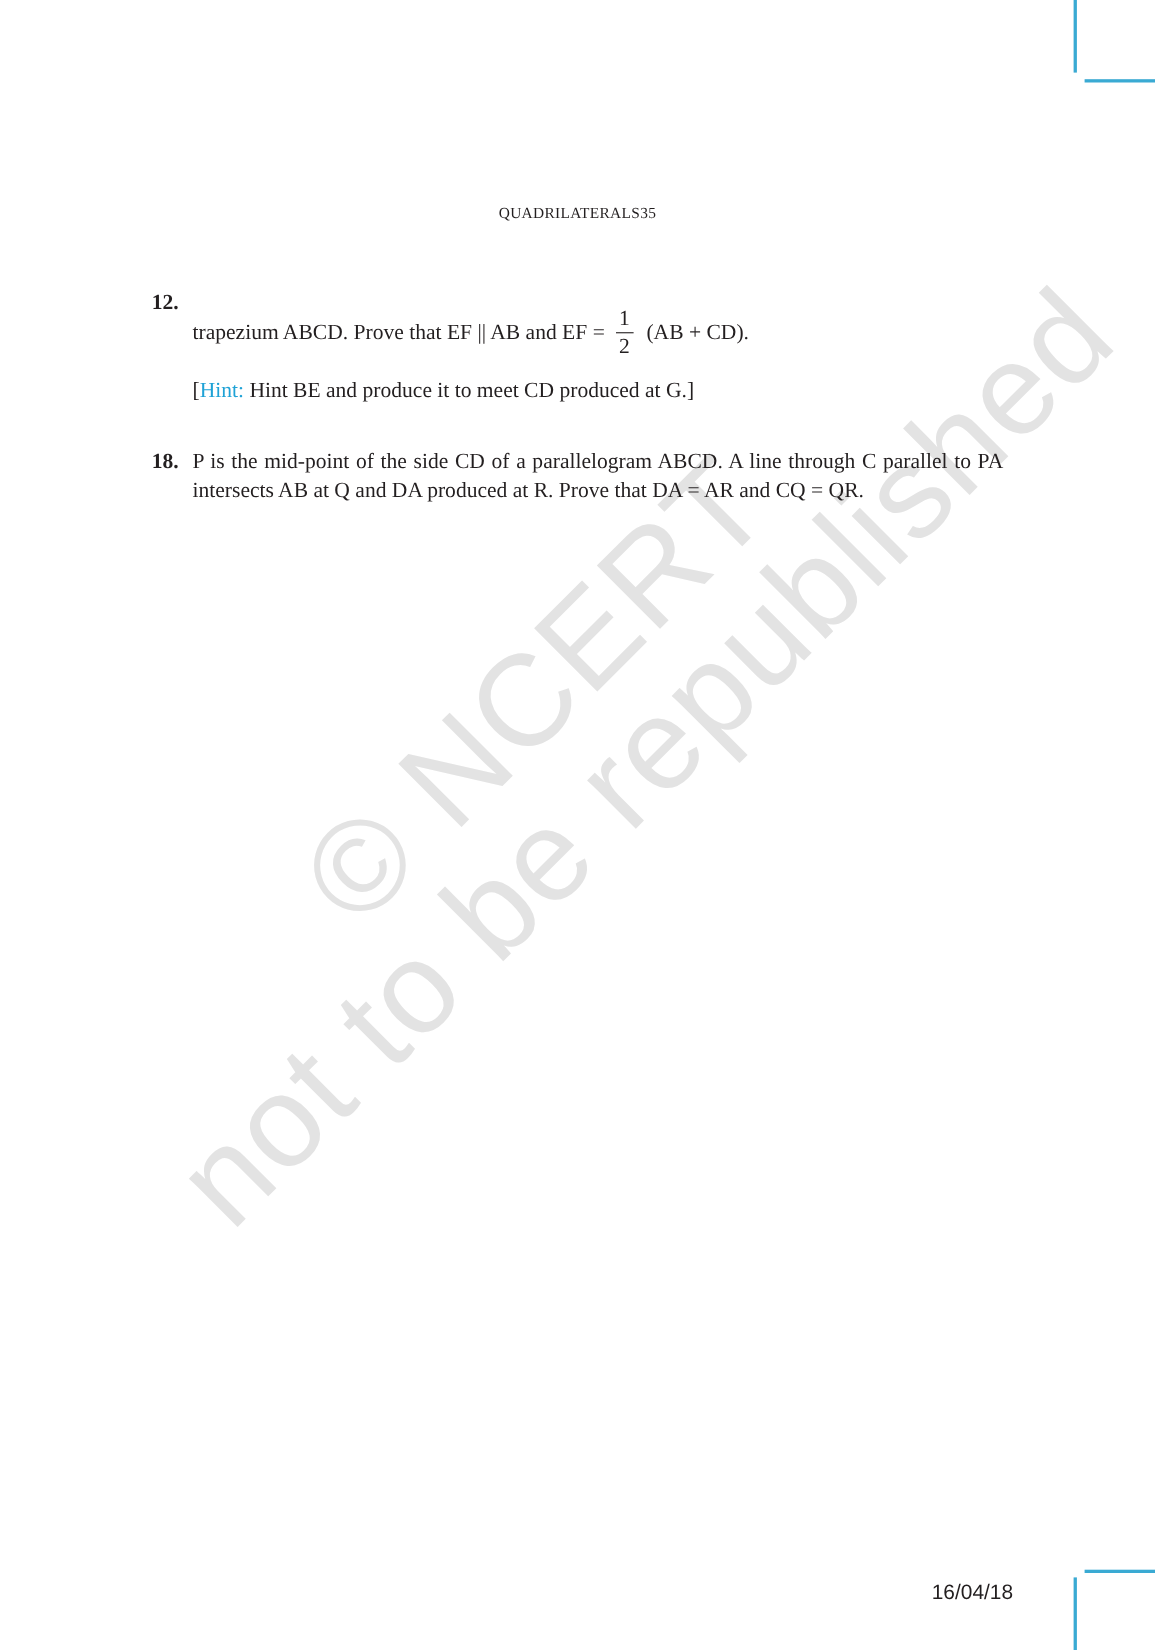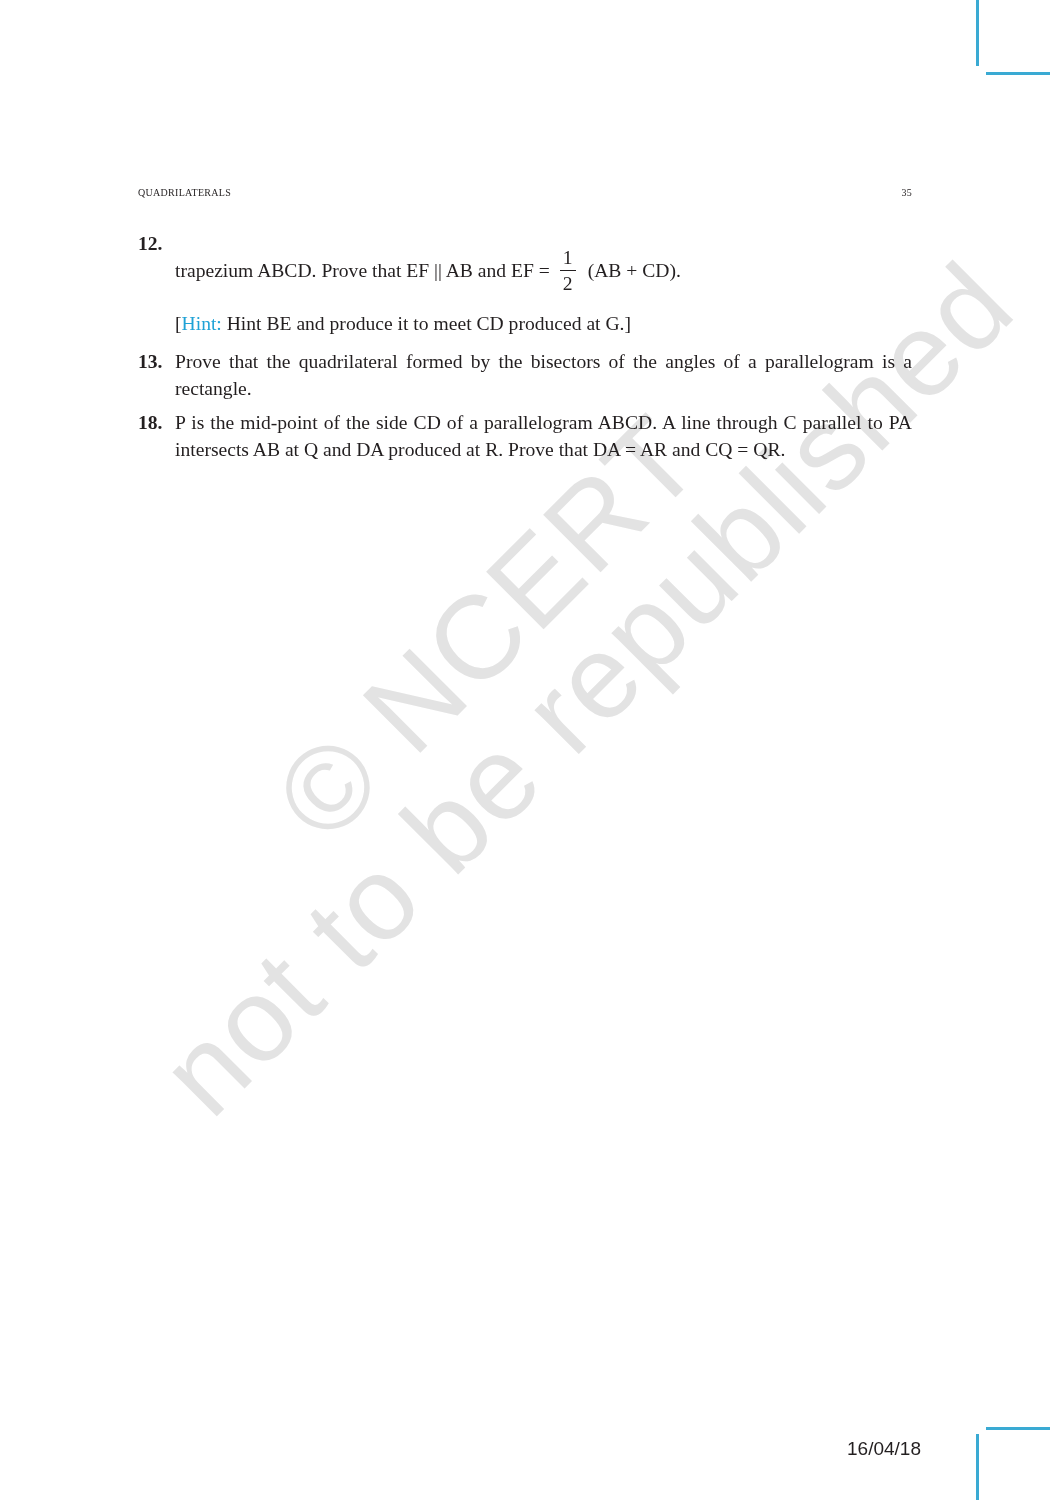--- a/index.html
+++ b/index.html
@@ -24,22 +24,22 @@
     .crop-tr-h { left: 986px; top: 72px; width: 64px; height: 3px; }
     .crop-br-h { left: 986px; top: 1427px; width: 64px; height: 3px; }
     .crop-br-v { left: 976px; top: 1434px; width: 3px; height: 66px; }
 
     .running-head {
       position: absolute;
       top: 187px;
       left: 138px;
       width: 774px;
       display: flex;
-      justify-content: space-between;
-      font-size: 10px;
+      justify-content: center;
+      font-size: 14px;
       letter-spacing: 0.3px;
     }
 
     .watermark {
       position: absolute;
       left: 170px;
       top: 430px;
       width: 900px;
       height: 760px;
       pointer-events: none;
@@ -63,20 +63,21 @@
       top: 230px;
       left: 138px;
       width: 774px;
       font-size: 19.6px;
       line-height: 27.6px;
       z-index: 1;
     }
     .q {
       display: flex;
       margin-bottom: 6px;
+      margin-top: 32px;
     }
     .q-num {
       font-weight: bold;
       width: 37px;
       flex: 0 0 37px;
     }
     .q-body {
       flex: 1;
       text-align: justify;
     }
@@ -147,24 +148,20 @@
         <span class="frac">
           <span class="num">1</span>
           <span class="den">2</span>
         </span>
         <span>(AB + CD).</span>
       </div>
       <div class="hint"><span>[</span><span class="hint-label">Hint:</span><span> Hint BE and produce it to meet CD produced at G.]</span></div>
     </div>
   </div>
 
-  <div class="q">
-    <div class="q-num">13.</div>
-    <div class="q-body">Prove that the quadrilateral formed by the bisectors of the angles of a parallelogram is a rectangle.</div>
-  </div>
 
 
 
 
 
   <div class="q">
     <div class="q-num">18.</div>
     <div class="q-body">P is the mid-point of the side CD of a parallelogram ABCD. A line through C parallel to PA intersects AB at Q and DA produced at R. Prove that DA = AR and CQ = QR.</div>
   </div>
 

